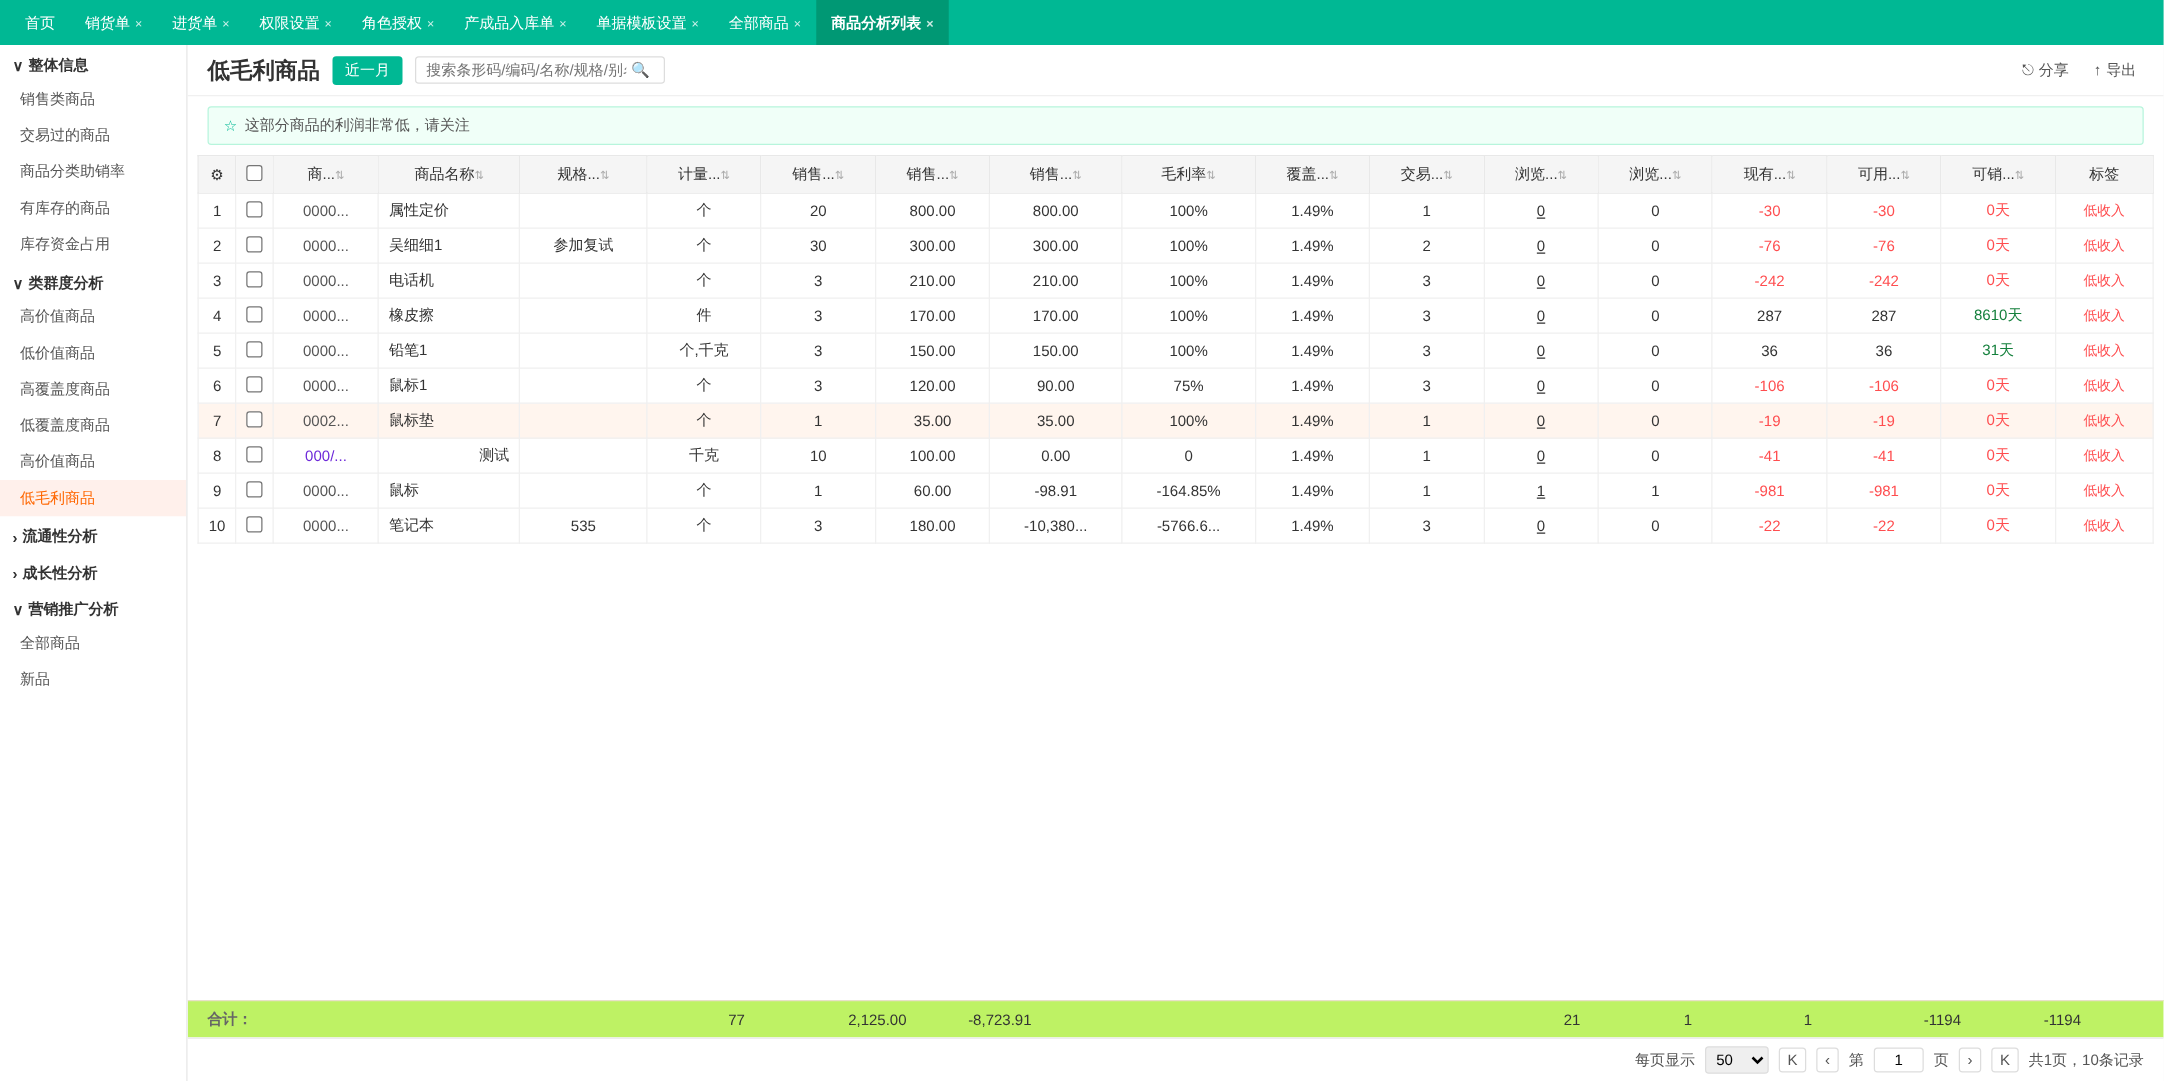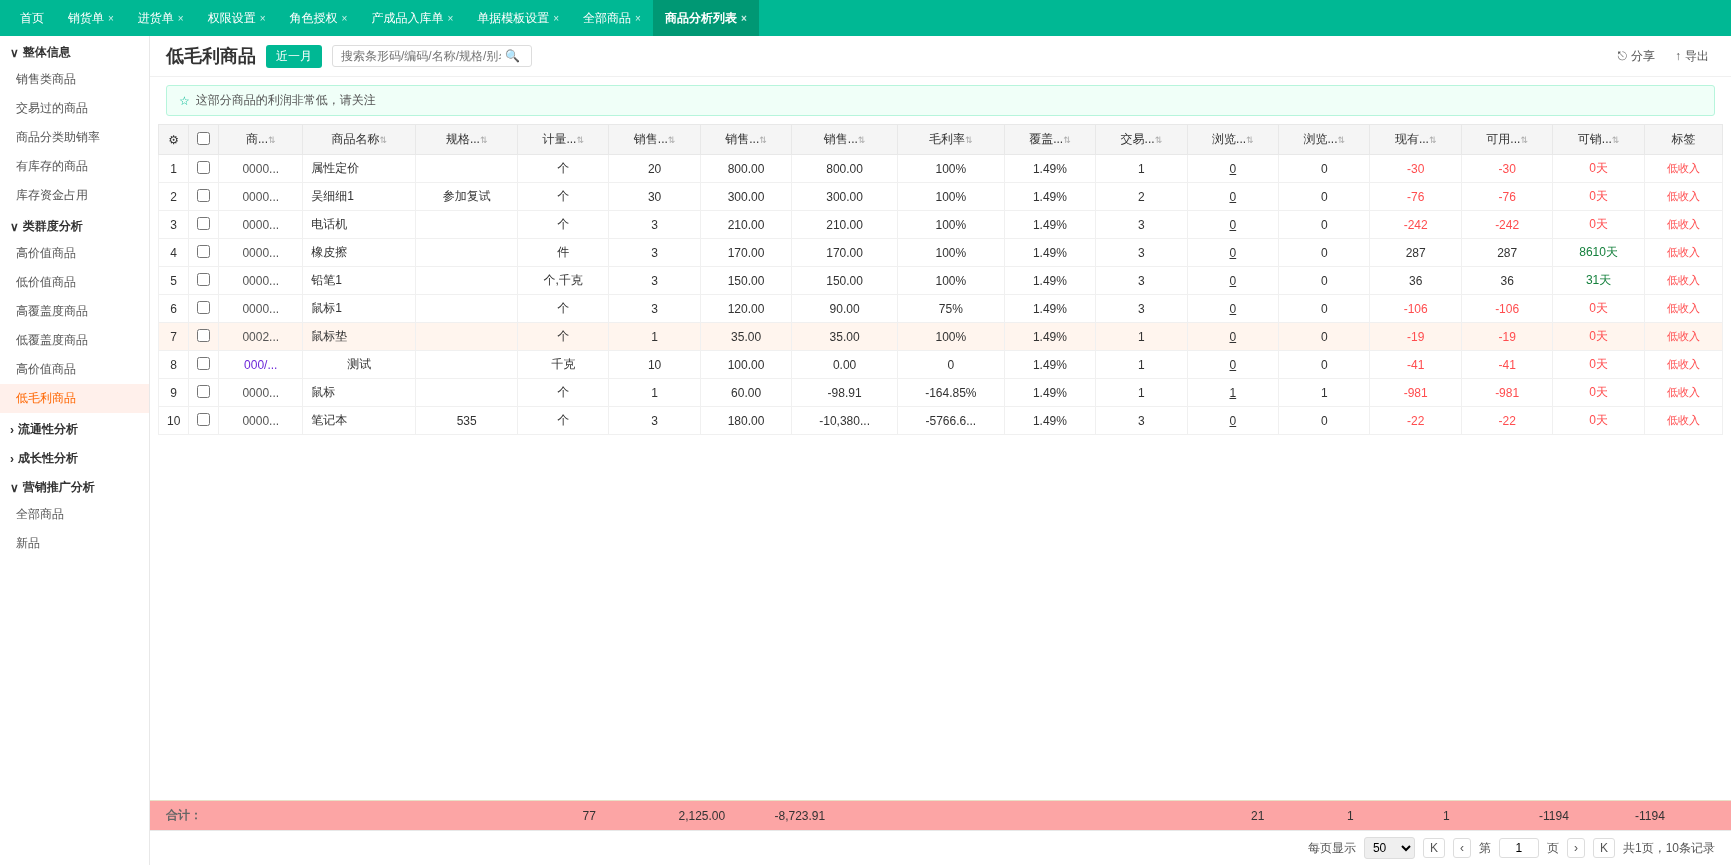--- a/index.html
+++ b/index.html
@@ -166,21 +166,21 @@
     .tag-low-income {
       color: #ff4d4f;
       font-size: 11px;
     }
     .days-red { color: #ff4d4f; text-align: center; }
     .days-normal { color: #15803d; }
     .link-underline { text-decoration: underline; color: #333; cursor: pointer; }
 
     
     .table-footer {
-      background: #fca5a5;
+      background: #bef264;
       border-top: 1px solid #e8e0c8;
       padding: 6px 16px;
       display: flex;
       align-items: center;
       gap: 16px;
     }
     .footer-label { color: #666; font-weight: bold; }
     .footer-cell { min-width: 80px; color: #333; }
 
     
@@ -480,21 +480,21 @@
     <td>0</td>
     <td style="color:#ff4d4f">-19</td>
     <td style="color:#ff4d4f">-19</td>
     <td class="days-red">0天</td>
     <td class="tag-low-income">低收入</td>
   </tr>
             <tr>
     <td>8</td>
     <td><input type="checkbox" style=""></td>
     <td style="color:#6d28d9;">000/...</td>
-    <td style="text-align:center;font-family:Liberation Serif, serif;">测试</td>
+    <td style="text-align:right;font-family:Liberation Serif, serif;">测试</td>
     <td></td>
     <td>千克</td>
     <td>10</td>
     <td>100.00</td>
     <td>0.00</td>
     <td>0</td>
     <td>1.49%</td>
     <td>1</td>
     <td><span class="link-underline">0</span></td>
     <td>0</td>

